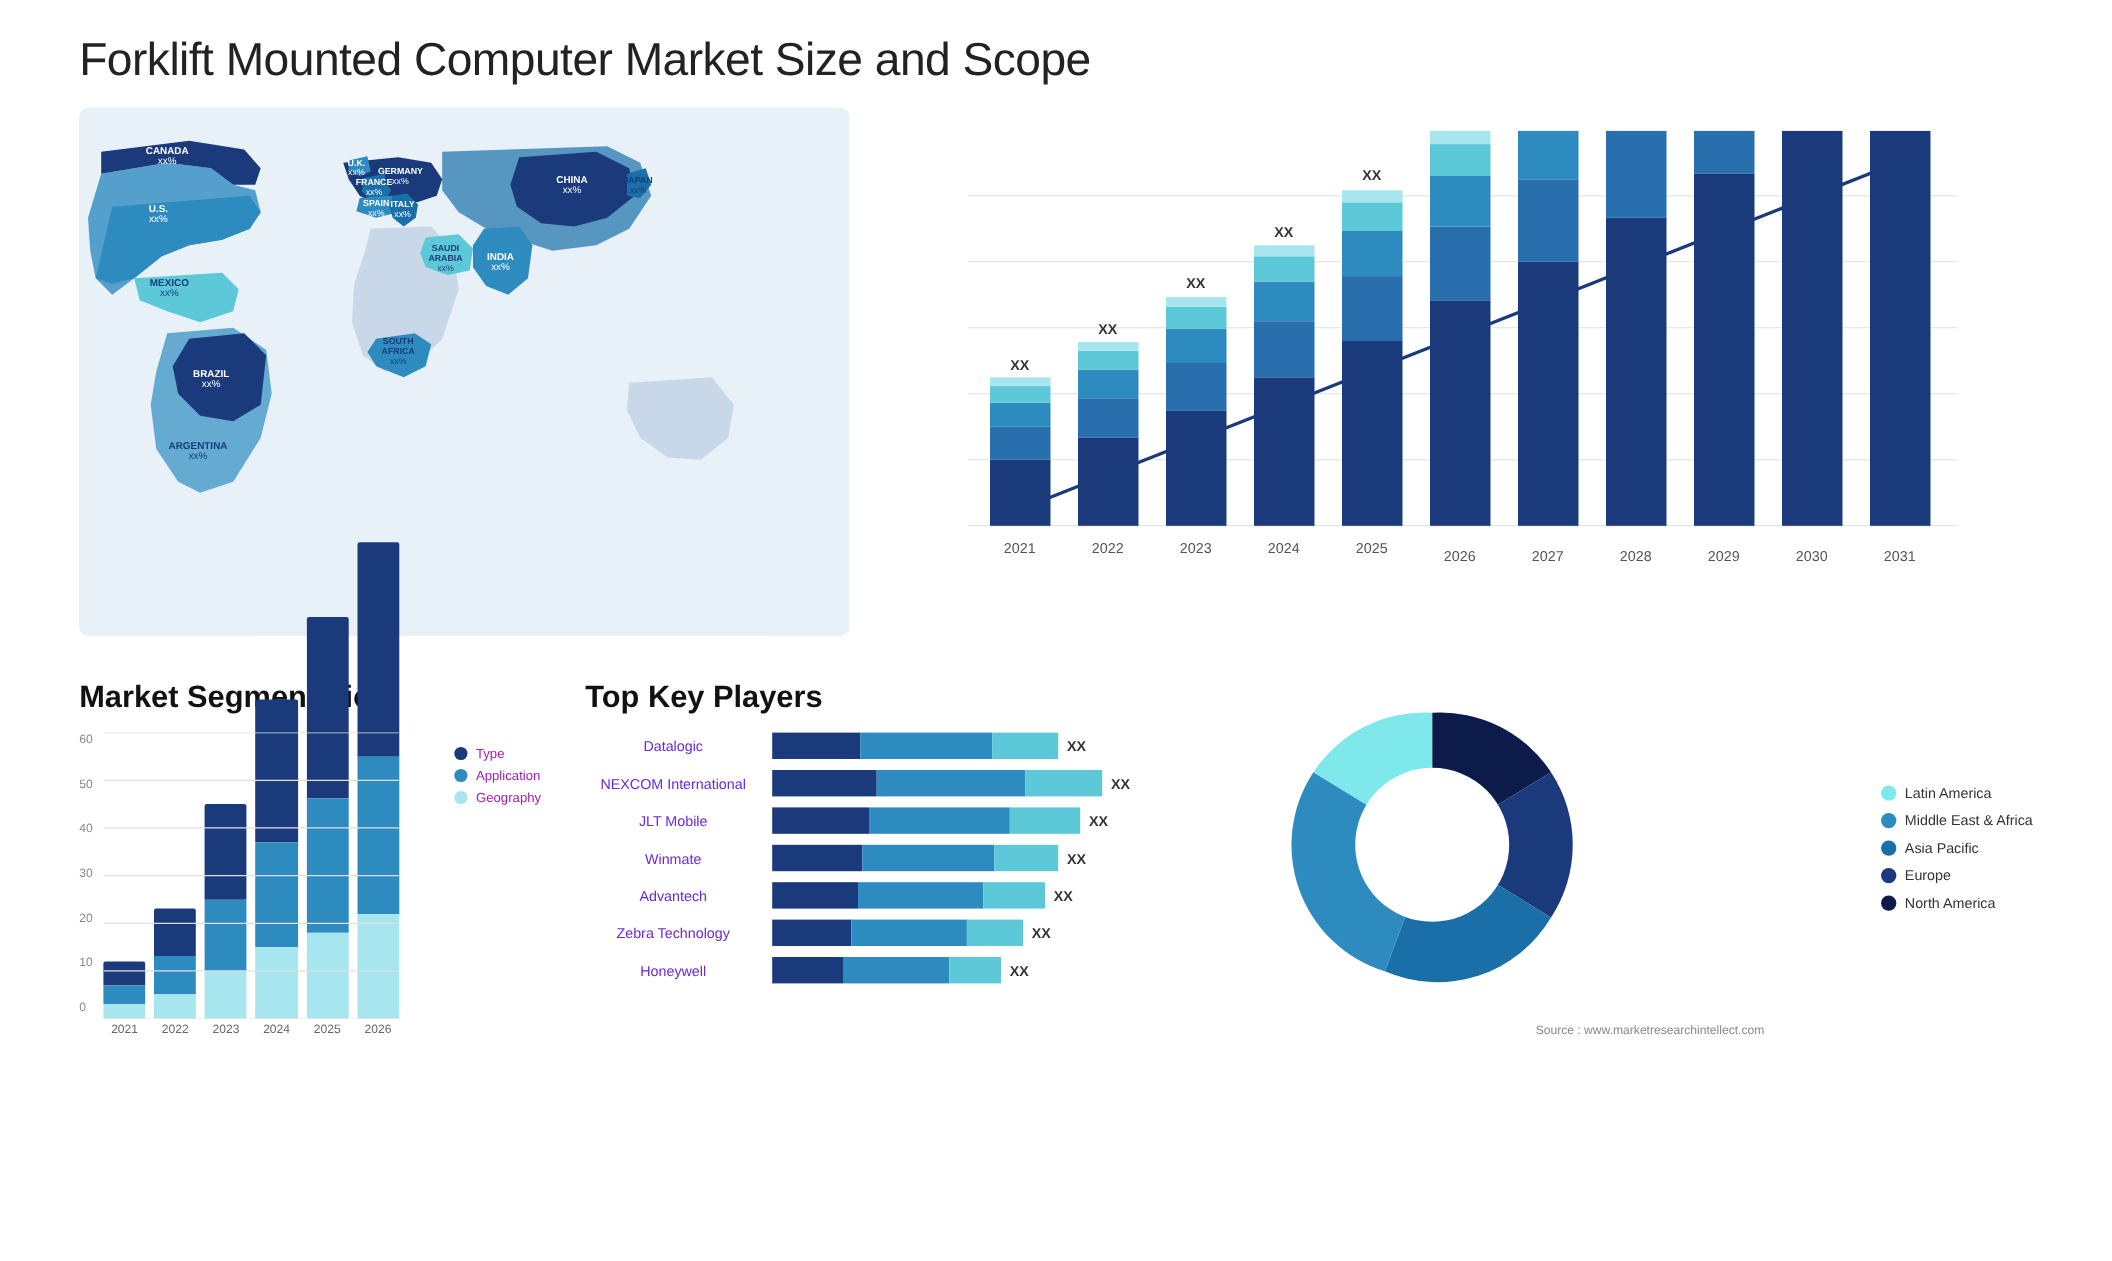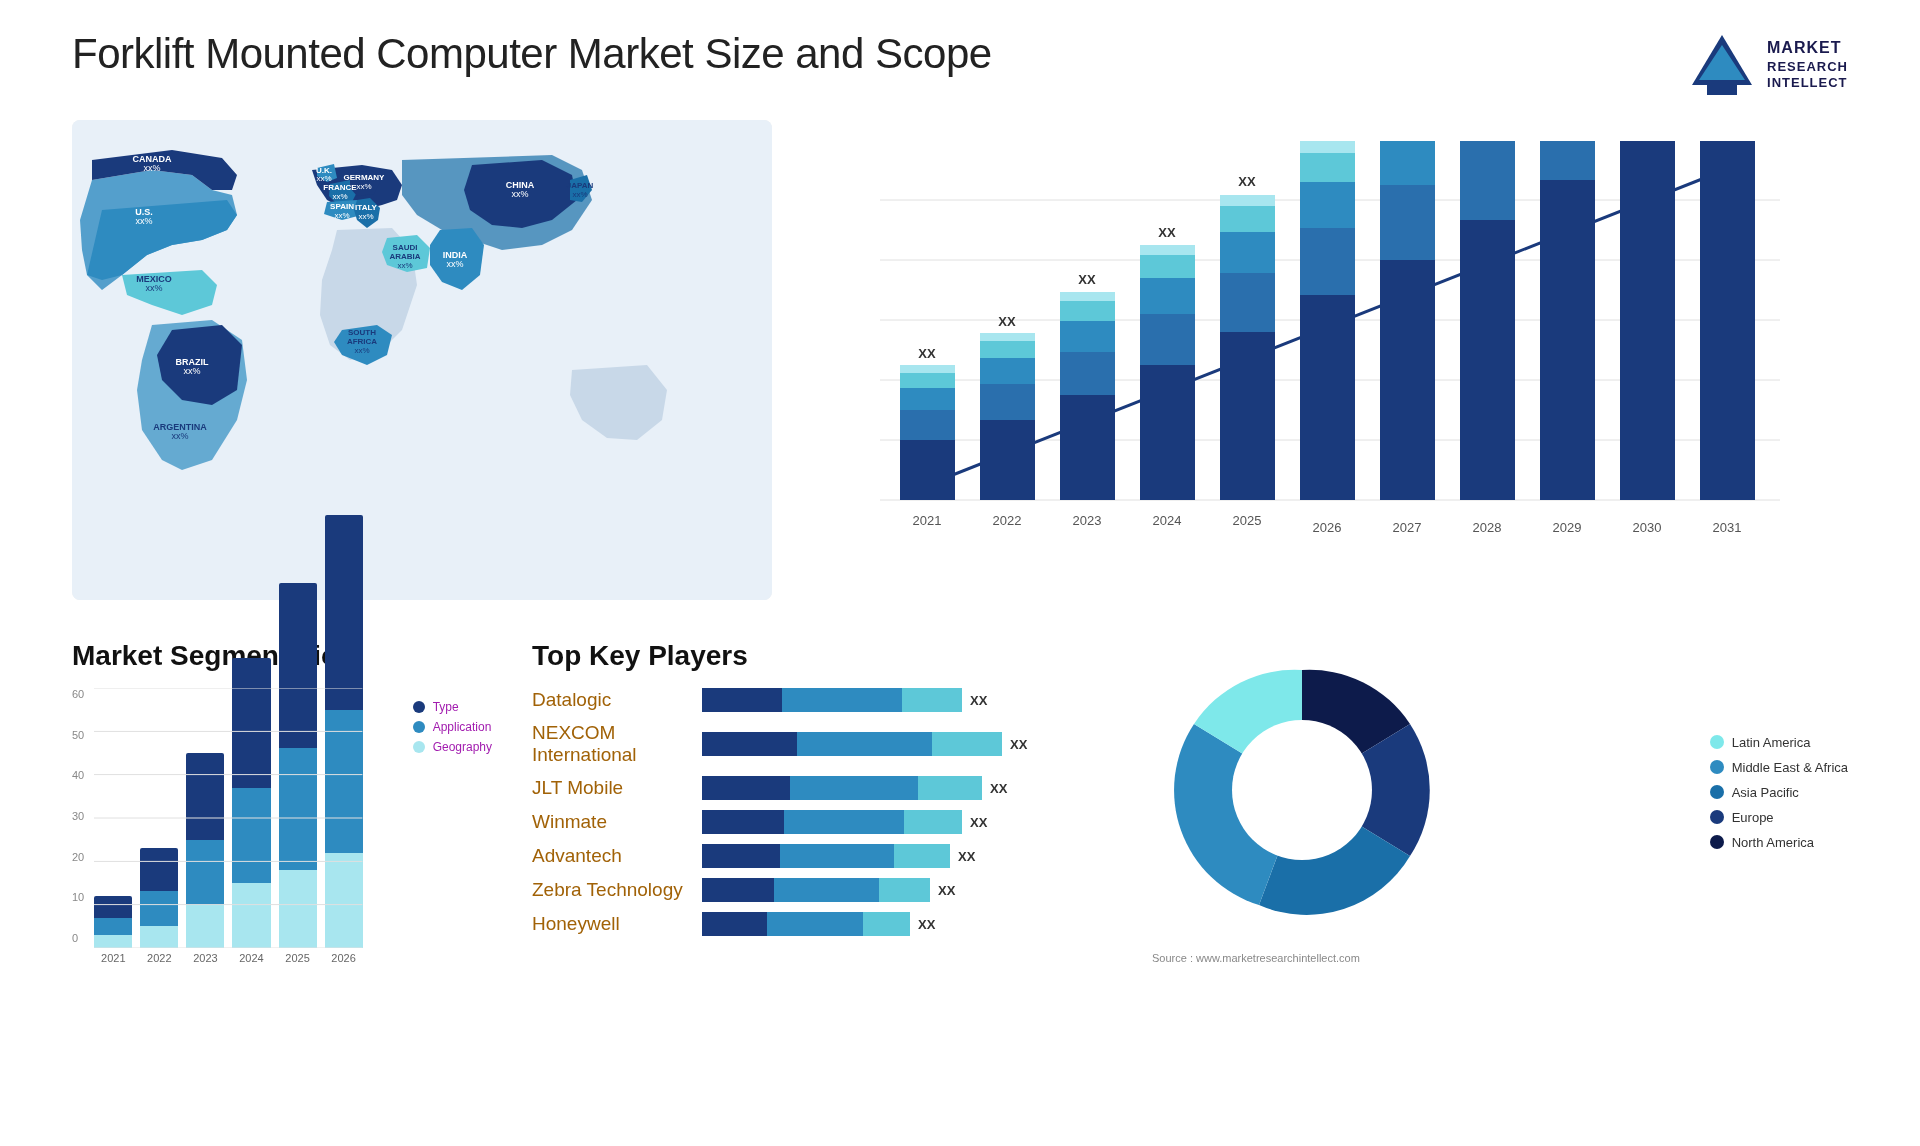--- a/index.html
+++ b/index.html
@@ -135,24 +135,25 @@
       display: flex;
       flex-direction: column;
       gap: 10px;
     }
     .player-row {
       display: flex;
       align-items: center;
       gap: 10px;
     }
     .player-name {
-      font-size: 19px;
-      color: #a16207;
+      font-size: 13px;
+      color: #6d28d9;
       width: 160px;
       flex-shrink: 0;
+      text-align: center;
     }
     .player-bar-container {
       flex: 1;
       display: flex;
       align-items: center;
       gap: 8px;
     }
     .player-bar {
       height: 24px;
       display: flex;
@@ -200,43 +201,31 @@
     }
     .regional-legend-dot {
       width: 14px;
       height: 14px;
       border-radius: 50%;
       flex-shrink: 0;
     }
     .source-text {
       font-size: 11px;
       color: #888;
-      text-align: left;
+      text-align: center;
       margin-top: 8px;
     }
   </style>
 </head>
 <body>
 
 <div class="page-container">
 
   <div class="header">
     <h1 class="page-title">Forklift Mounted Computer Market Size and Scope</h1>
-    <div class="logo-area">
-      <svg class="logo-icon" viewBox="0 0 70 70">
-        <polygon points="35,5 65,55 5,55" fill="#1a3a7c"></polygon>
-        <polygon points="35,15 58,50 12,50" fill="#2e8bc0"></polygon>
-        <rect x="20" y="55" width="30" height="10" fill="#1a3a7c"></rect>
-      </svg>
-      <div class="logo-text">
-        <span>MARKET</span>
-        <span>RESEARCH</span>
-        <span>INTELLECT</span>
-      </div>
-    </div>
   </div>
 
   <div class="top-section">
 
     <div class="map-container">
       <svg viewBox="0 0 700 480" class="map-svg">
 
         <rect width="700" height="480" fill="#e8f0f8"></rect>
 
         <path d="M20,60 L80,50 L120,55 L140,70 L160,75 L165,95 L155,110 L130,120 L100,125 L75,135 L50,155 L30,170 L15,155 L10,130 L8,100 Z" fill="#2e8bc0" opacity="0.8"></path>

